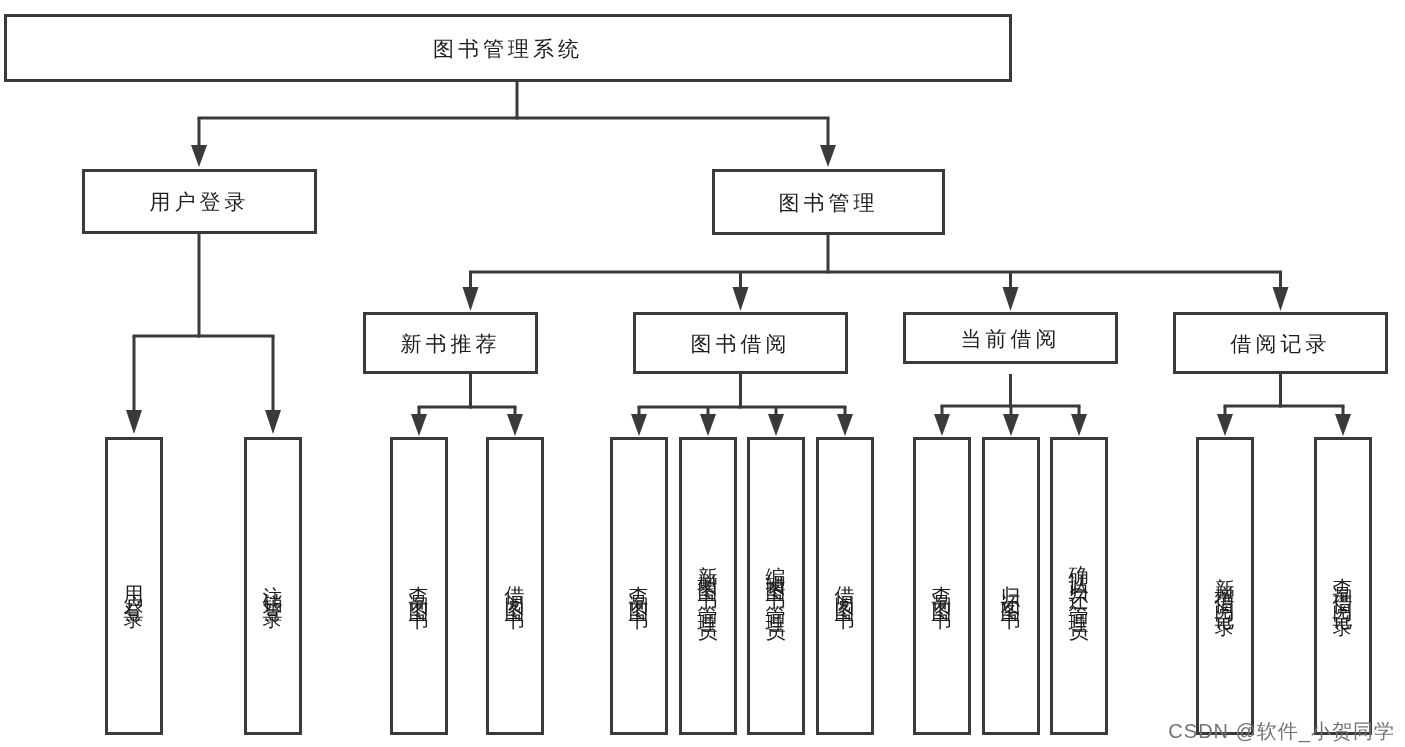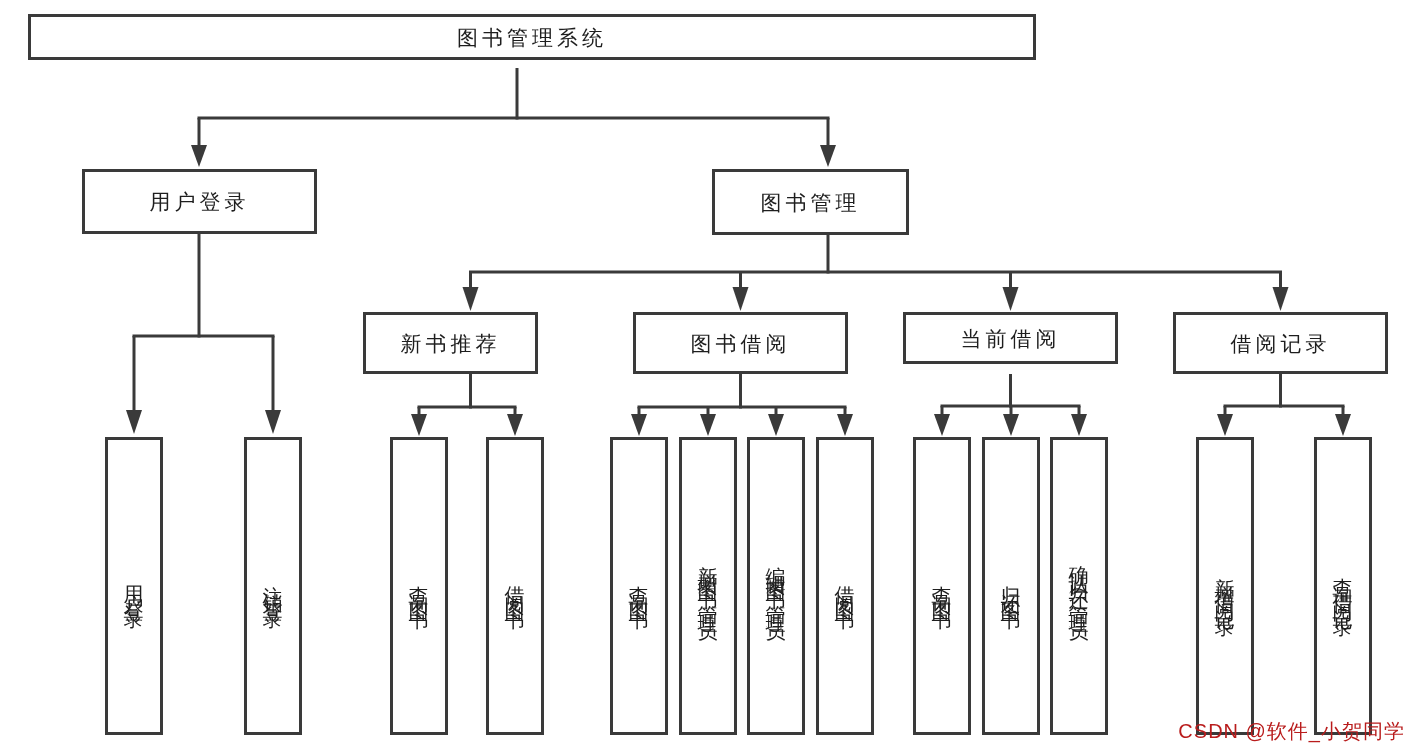--- a/index.html
+++ b/index.html
@@ -47,25 +47,25 @@
   .vtext {
     writing-mode: vertical-rl;
     text-orientation: mixed;
     font-size: 20px;
     letter-spacing: 8px;
     line-height: 1;
     color: #1e1e1e;
   }
   #watermark {
     position: absolute;
-    right: 0px;
+    right: 10px;
     bottom: 2px;
     font-size: 20px;
     letter-spacing: 1px;
-    color: #b91c1c;
+    color: #737373;
     z-index: 5;
     white-space: nowrap;
   }
 </style>
 </head>
 <body>
 
 <div id="canvas">
 
   <svg id="connectors" viewBox="0 0 1405 747" xmlns="http://www.w3.org/2000/svg" fill="#3a3a3a" stroke="#3a3a3a" stroke-width="3">
@@ -137,28 +137,28 @@
     <g>
       <line x1="1280.5" y1="374" x2="1280.5" y2="407.5"></line>
       <line x1="1223.5" y1="406" x2="1344.5" y2="406"></line>
       <line x1="1225" y1="406" x2="1225" y2="415"></line>
       <polygon points="1217,414 1233,414 1225,436" stroke="none"></polygon>
       <line x1="1343" y1="406" x2="1343" y2="415"></line>
       <polygon points="1335,414 1351,414 1343,436" stroke="none"></polygon>
     </g>
   </svg>
 
-  <div class="hbox" style="left:28px; top:14px; width:1008px; height:46px;align-items:center;">
+  <div class="hbox" style="left:4px; top:14px; width:1008px; height:68px;align-items:center;">
     <span>图书管理系统</span>
   </div>
 
   <div class="hbox" style="left:82px; top:169px; width:235px; height:65px;">
     <span>用户登录</span>
   </div>
-  <div class="hbox" style="left:712px; top:169px; width:197px; height:66px;">
+  <div class="hbox" style="left:712px; top:169px; width:233px; height:66px;">
     <span>图书管理</span>
   </div>
 
   <div class="hbox" style="left:363px; top:312px; width:175px; height:62px;">
     <span>新书推荐</span>
   </div>
   <div class="hbox" style="left:633px; top:312px; width:215px; height:62px;">
     <span>图书借阅</span>
   </div>
   <div class="hbox" style="left:903px; top:312px; width:215px; height:52px;">

